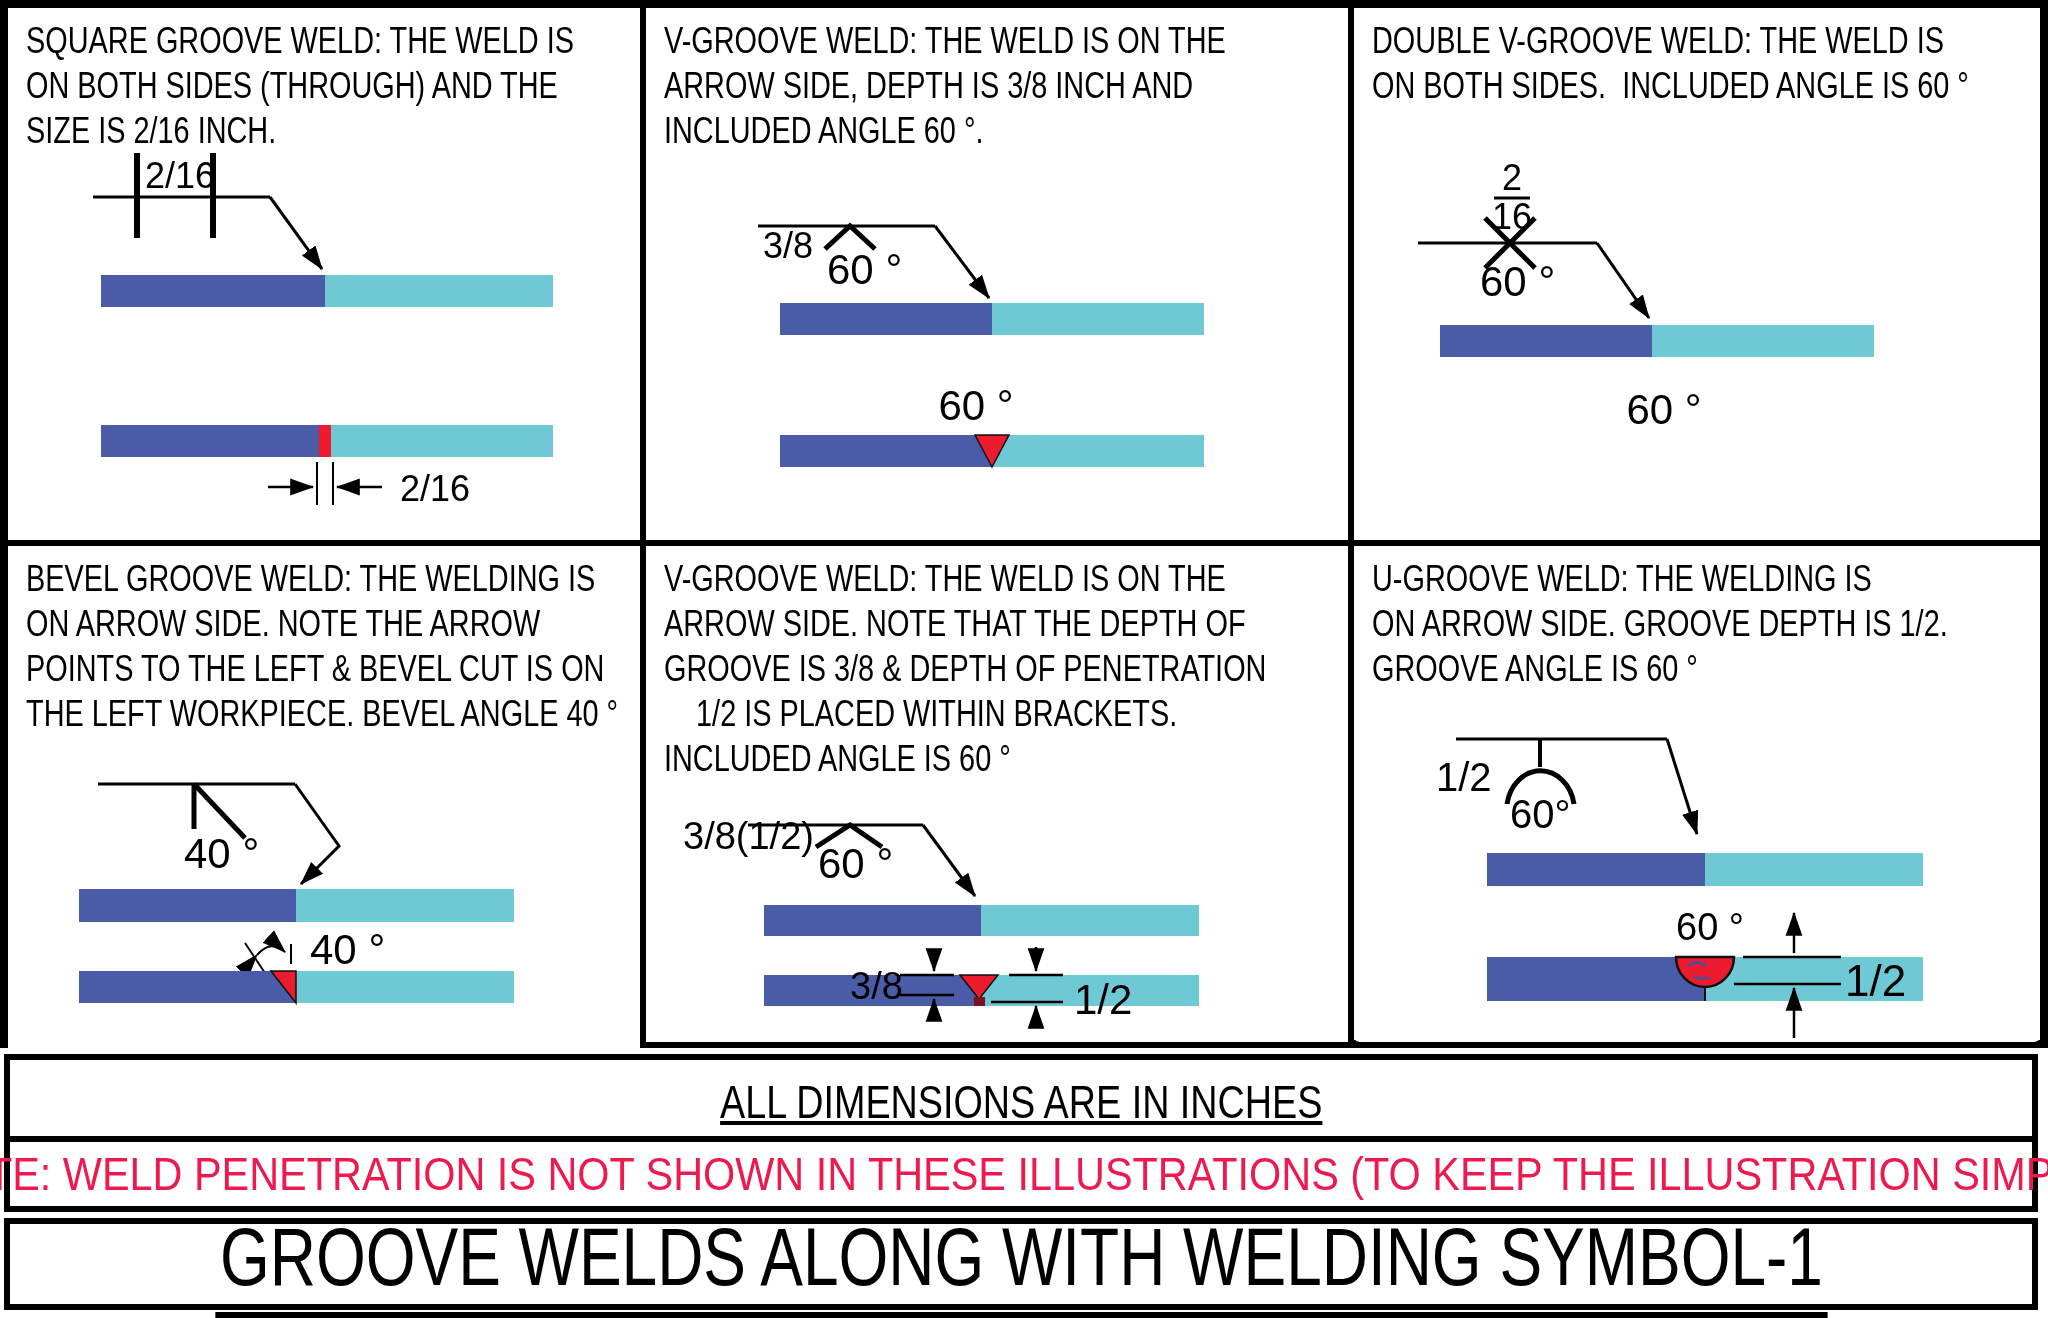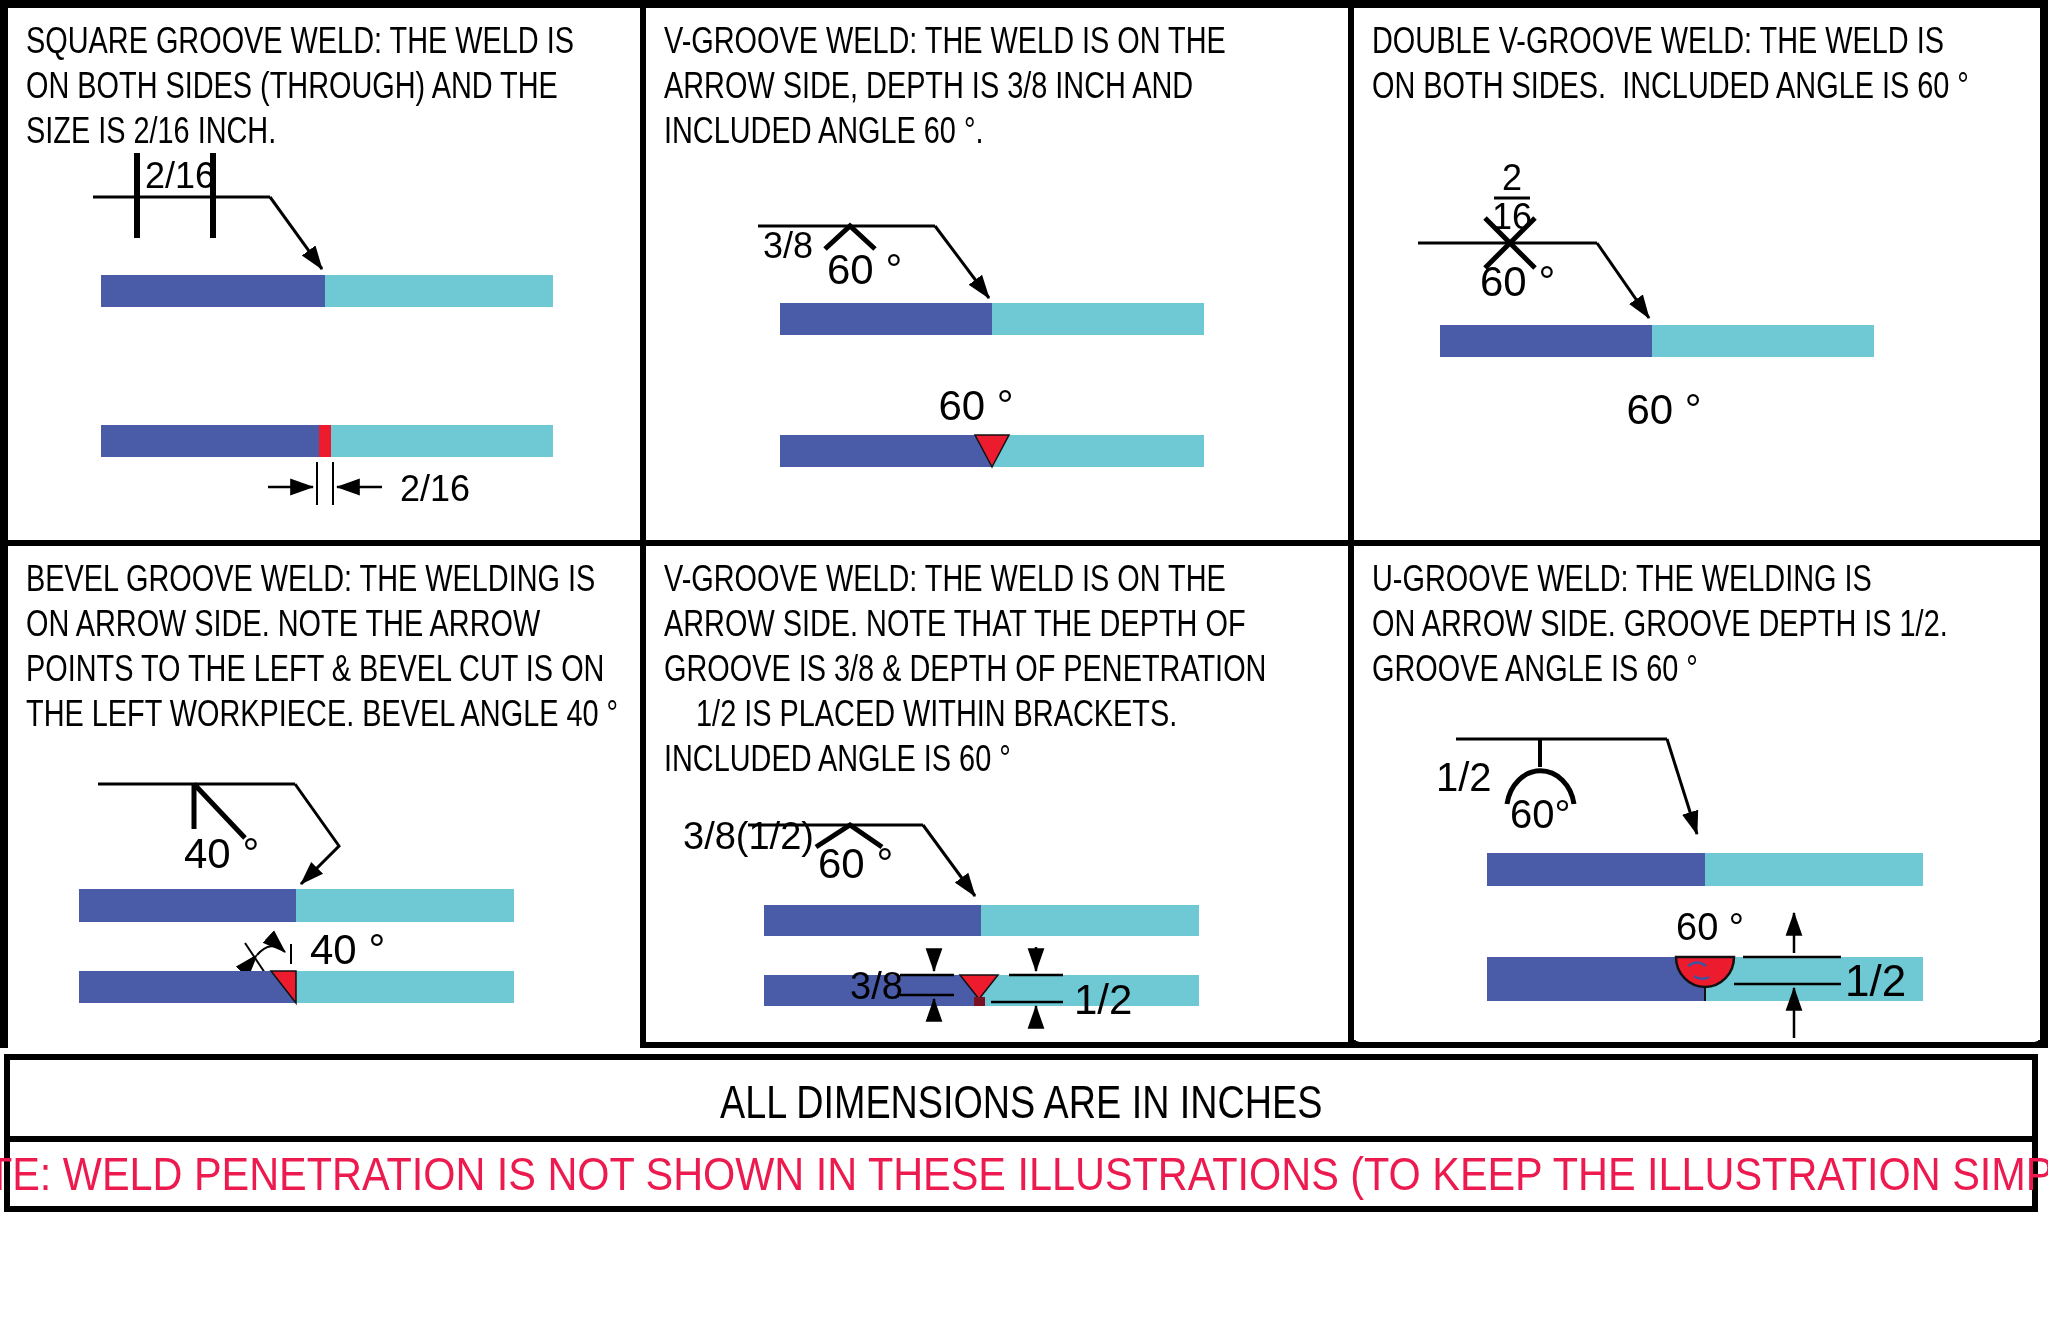--- a/index.html
+++ b/index.html
@@ -268,22 +268,25 @@
           <line x1="389" y1="411" x2="487" y2="411" stroke="#000" stroke-width="2.5"></line>
           <line x1="380" y1="438" x2="487" y2="438" stroke="#000" stroke-width="2.5"></line>
           <line x1="440" y1="407" x2="440" y2="367" stroke="#000" stroke-width="2.5" marker-end="url(#a6)"></line>
           <line x1="440" y1="492" x2="440" y2="442" stroke="#000" stroke-width="2.5" marker-end="url(#a6)"></line>
           <text x="491" y="450" font-size="44">1/2</text>
         </g>
       </g>
     </svg>
   </div>
 
-  <div id="dim-row" class="fbox" style="top:1054px;height:96px;">
+  <div id="dim-row" class="fbox" style="top:1054px;height:96px;text-decoration:underline;">
     <div class="ctr">ALL DIMENSIONS ARE IN INCHES</div>
   </div>
 
   <div id="note-row" class="fbox" style="top:1136px;height:76px;">
     <div class="ctr" style="color:#EC1A4E;">NOTE: WELD PENETRATION IS NOT SHOWN IN THESE ILLUSTRATIONS (TO KEEP THE ILLUSTRATION SIMPLE)</div>
   </div>
 
+  <div id="title-row" class="fbox" style="top:1218px;height:92px;">
+    <div class="ctr">GROOVE WELDS ALONG WITH WELDING SYMBOL-1</div>
+  </div>
 
 </div>
 
 </body></html>

